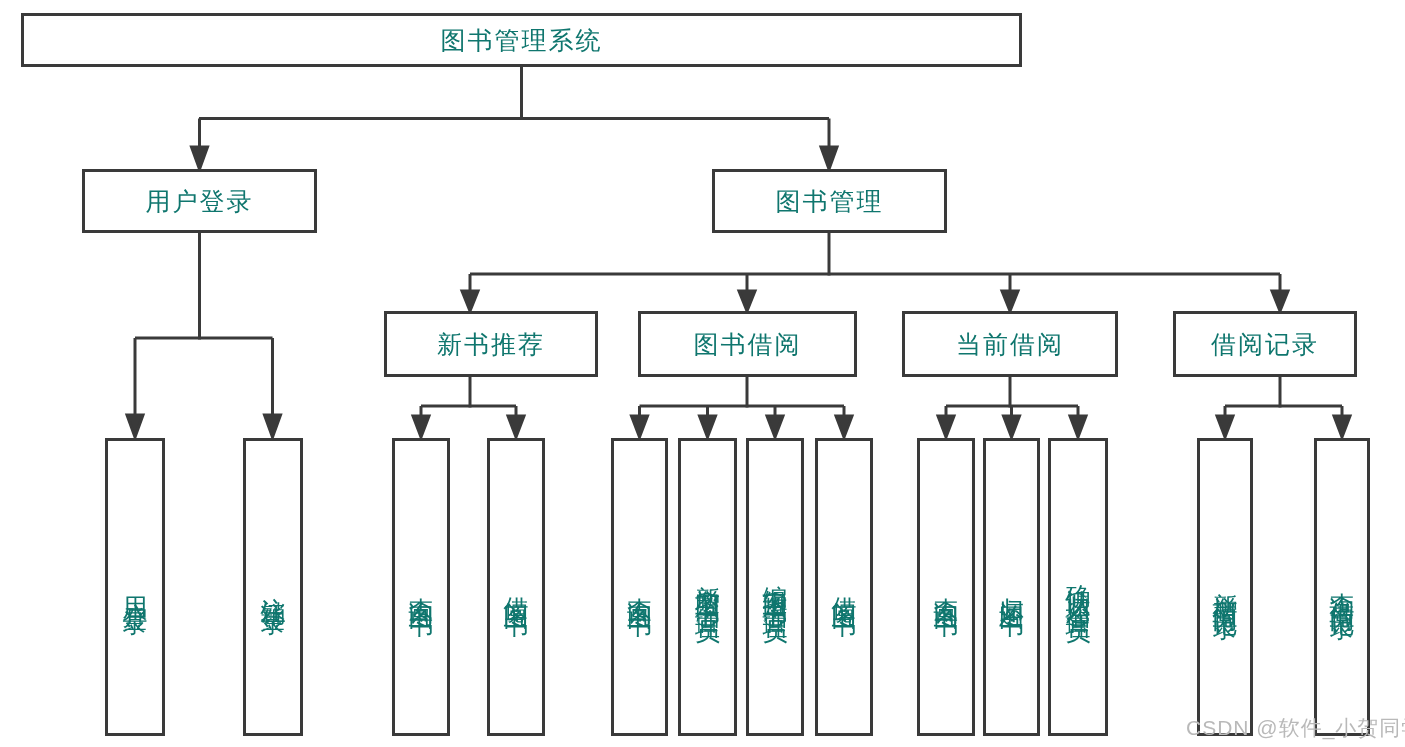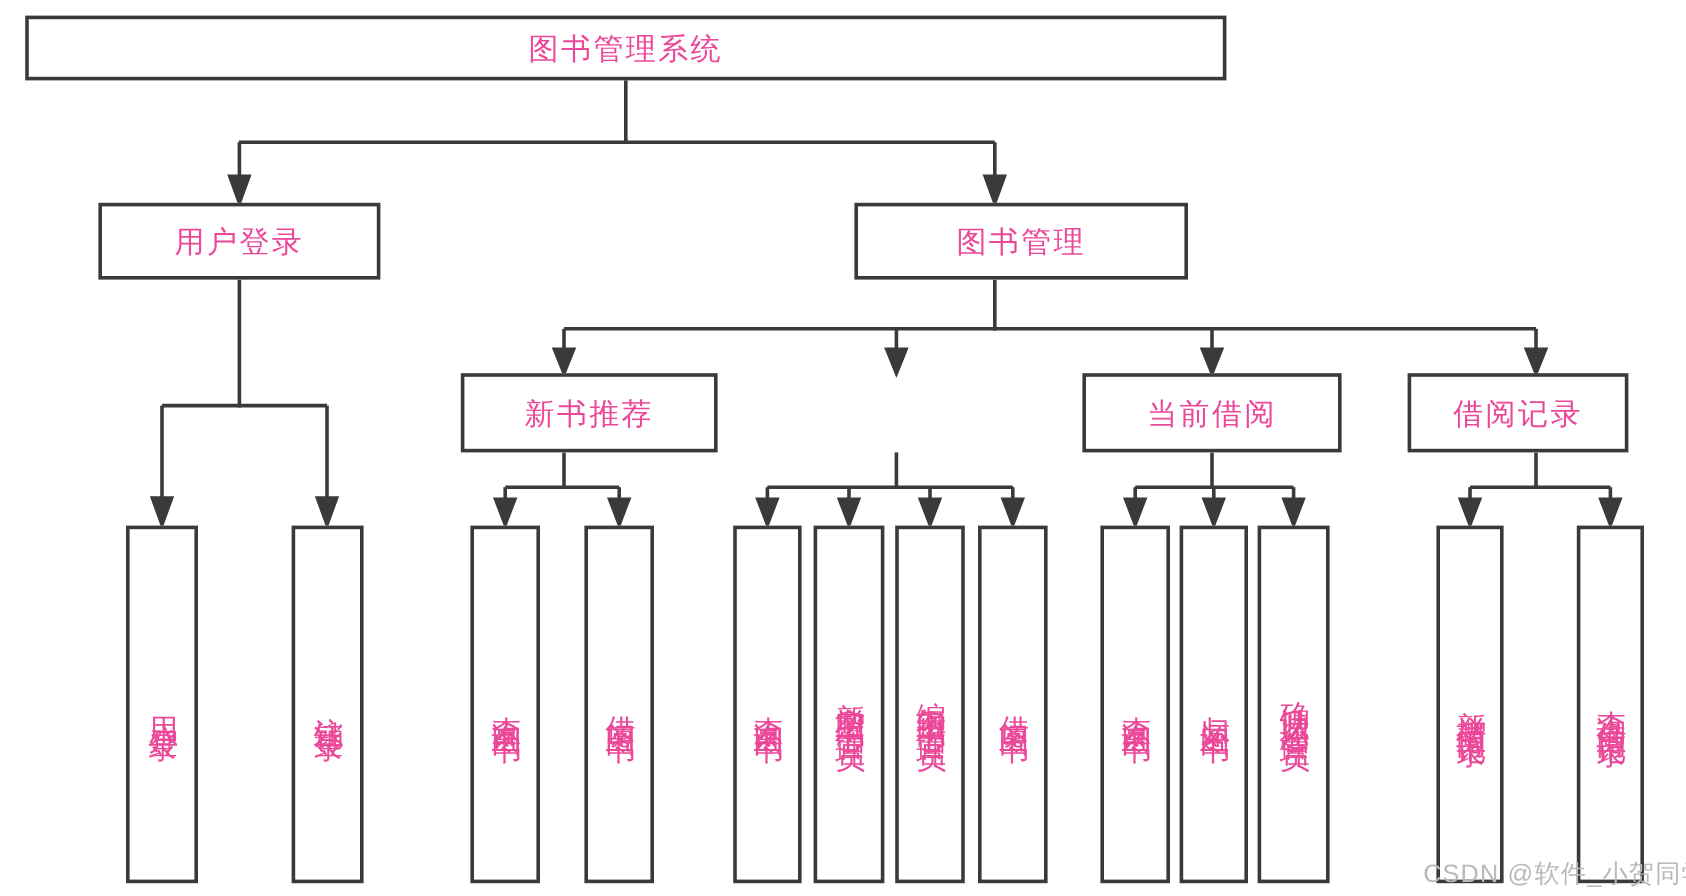--- a/index.html
+++ b/index.html
@@ -21,21 +21,21 @@
     width: 1405px; height: 747px;
   }
   .node {
     position: absolute;
     box-sizing: border-box;
     border: 3px solid #3a3a3a;
     background: #ffffff;
     display: flex;
     align-items: center;
     justify-content: center;
-    color: #ec4899;
+    color: #0f766e;
   }
   .hbox {
     font-size: 25px;
     letter-spacing: 2px;
     white-space: nowrap;
   }
   .vbox span {
     writing-mode: vertical-rl;
     text-orientation: mixed;
     font-size: 25px;
@@ -132,23 +132,24 @@
         <line x1="1342" y1="406" x2="1342" y2="418"></line>
         <polygon points="1217,416 1233,416 1225,437"></polygon>
         <polygon points="1334,416 1350,416 1342,437"></polygon>
       </g>
     </g>
   </svg>
 
   <div class="node hbox" style="left:21px; top:13px; width:1001px; height:54px;">图书管理系统</div>
 
   <div class="node hbox" style="left:82px; top:169px; width:235px; height:64px;">用户登录</div>
-  <div class="node hbox" style="left:712px; top:169px; width:278px; height:64px;">图书管理</div>
+  <div class="node hbox" style="left:712px; top:169px; width:235px; height:64px;">图书管理</div>
 
   <div class="node hbox" style="left:363px; top:311px; width:214px; height:66px;margin-left:21px;">新书推荐</div>
+  <div class="node hbox" style="left:638px; top:311px; width:219px; height:66px;">图书借阅</div>
   <div class="node hbox" style="left:902px; top:311px; width:216px; height:66px;">当前借阅</div>
   <div class="node hbox" style="left:1173px; top:311px; width:184px; height:66px;">借阅记录</div>
 
   <div class="node vbox" style="left:105px; top:438px; width:60px; height:298px;">
     <span>用户登录</span>
   </div>
   <div class="node vbox" style="left:243px; top:438px; width:60px; height:298px;">
     <span>注销登录</span>
   </div>
 

